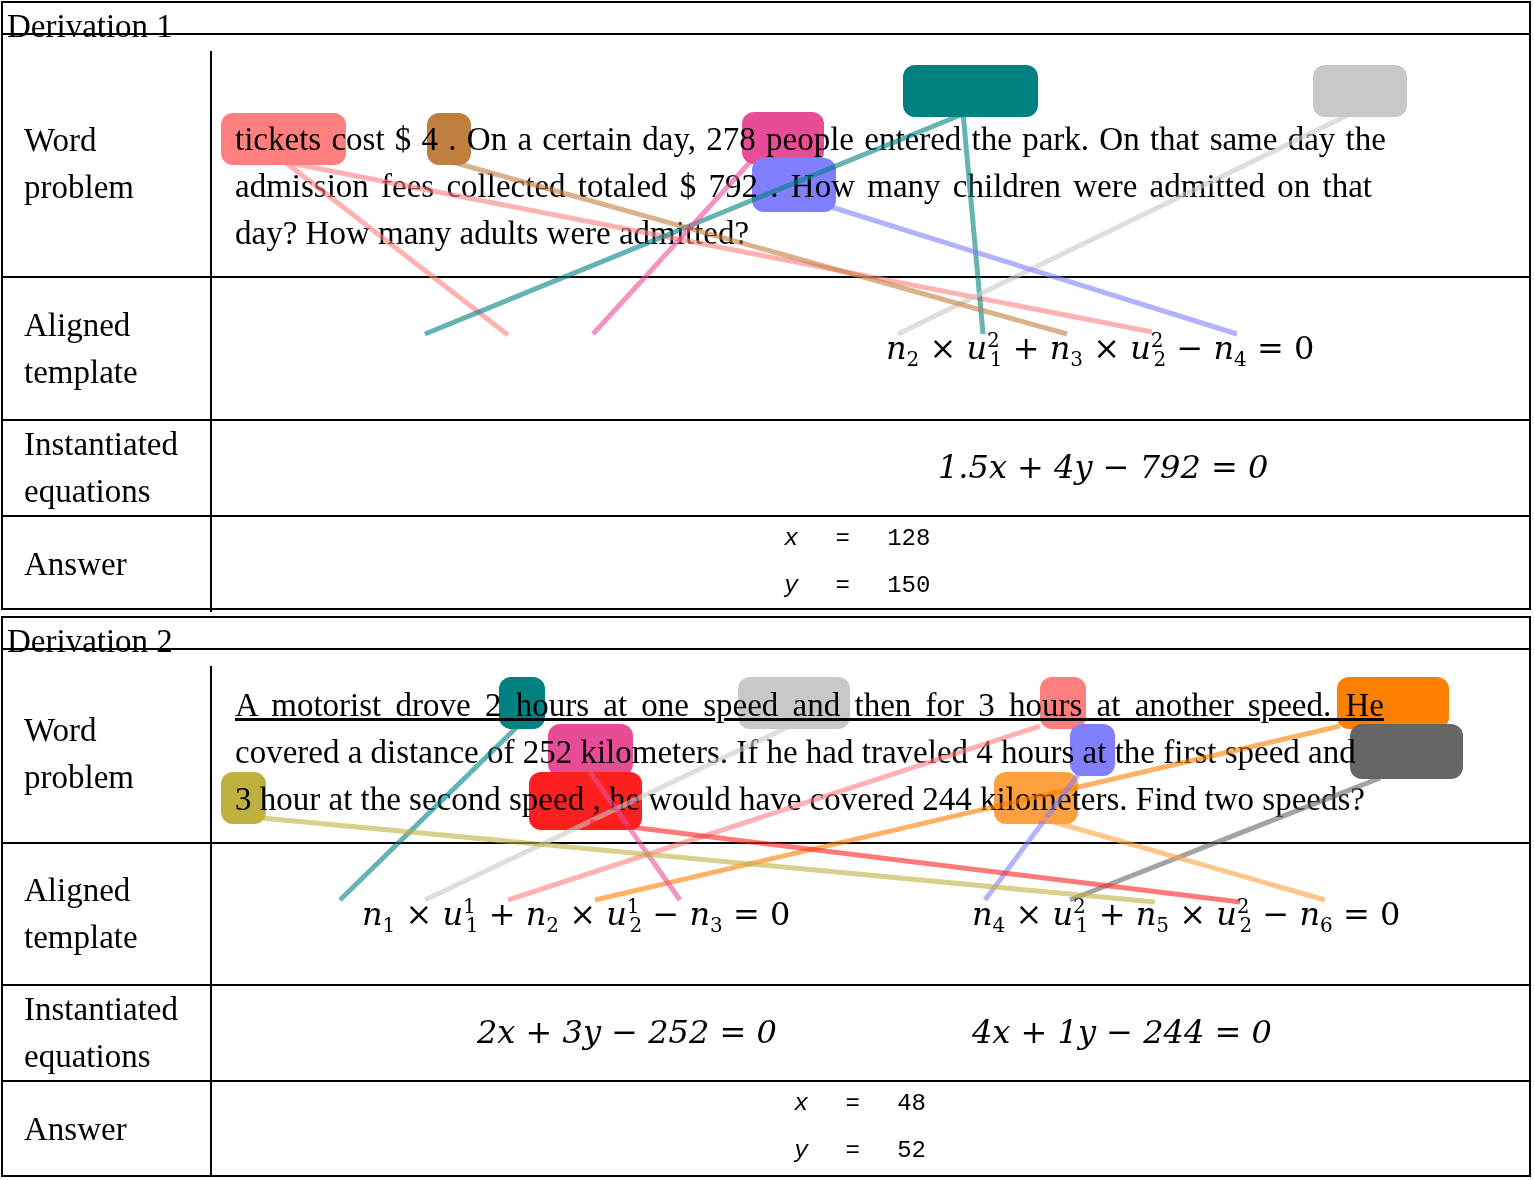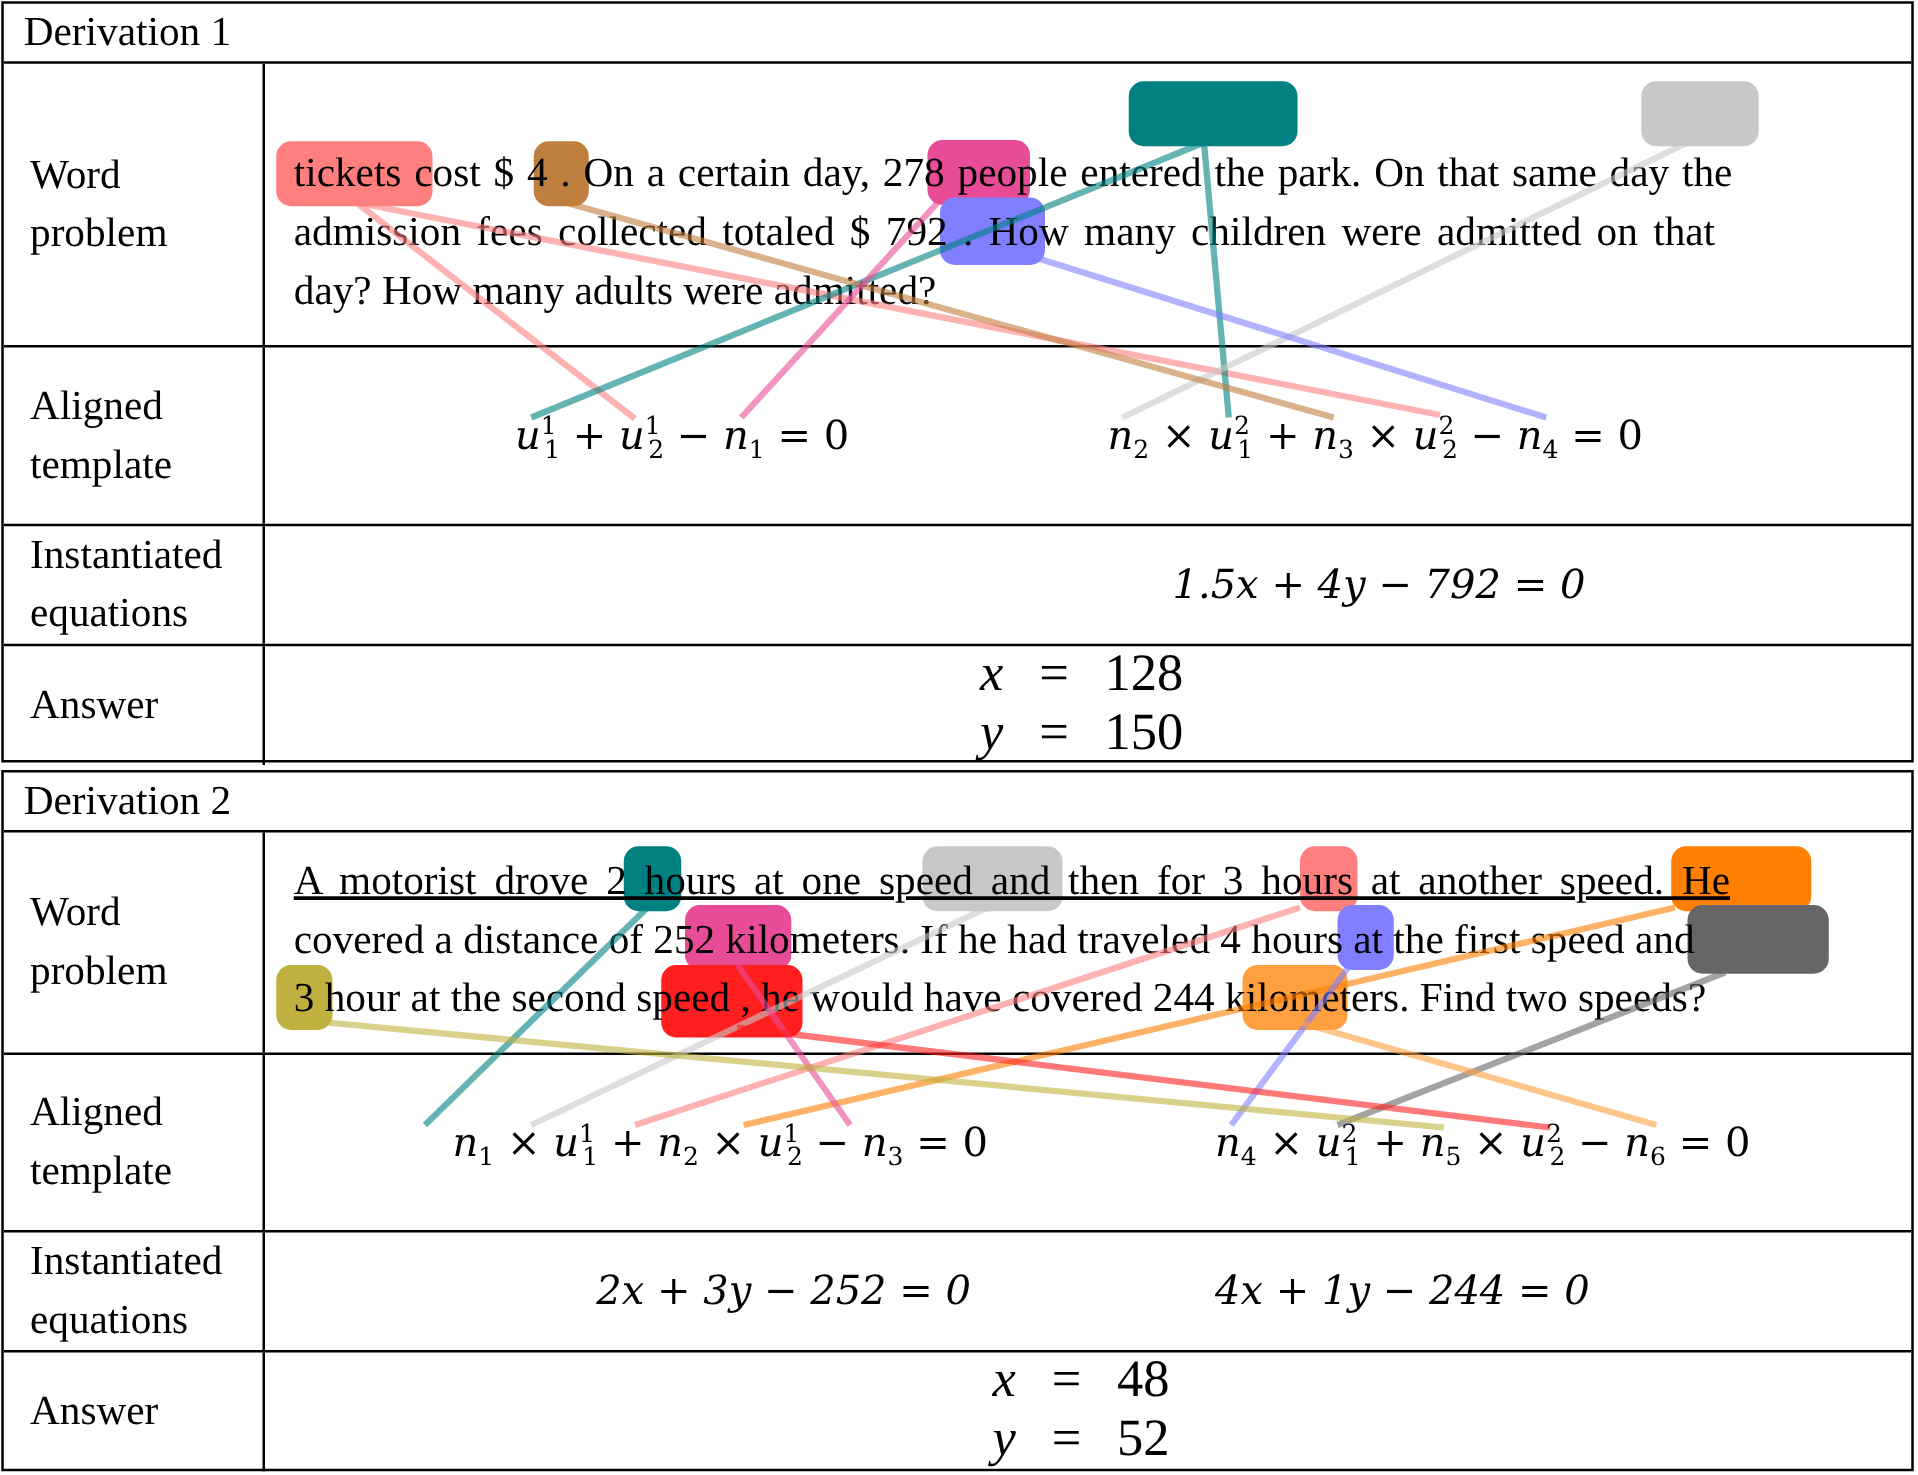--- a/index.html
+++ b/index.html
@@ -1,31 +1,31 @@
 <!DOCTYPE html>
 <html><head>
 <meta charset="utf-8">
 <style>
   html,body{margin:0;padding:0;background:#fff;}
   body{width:1534px;height:1180px;position:relative;overflow:hidden;
        font-family:"Liberation Serif","DejaVu Serif",serif;color:#000;}
   .deriv{position:absolute;left:1px;width:1530px;border:2px solid #000;box-sizing:border-box;}
-  .title{height:48px;border-bottom:2px solid #000;font-size:33px;line-height:46px;padding-left:16px;box-sizing:border-box;}
+  .title{height:32px;border-bottom:2px solid #000;font-size:33px;line-height:46px;padding-left:4px;box-sizing:border-box;}
   .row{position:absolute;left:0;width:100%;border-bottom:2px solid #000;box-sizing:border-box;}
   .row.last{border-bottom:none;}
   .lbl{position:absolute;left:0;top:0;width:209px;height:100%;border-right:2px solid #000;box-sizing:border-box;
        font-size:33px;line-height:47px;padding-left:21px;display:flex;flex-direction:column;justify-content:center;}
   .cell{position:absolute;left:209px;right:0;top:0;height:100%;}
   .txt{position:absolute;font-size:33px;white-space:nowrap;line-height:40px;}
   .hl{position:absolute;border-radius:12px;}
   .math{position:absolute;font-family:"DejaVu Serif",serif;font-size:32px;white-space:nowrap;line-height:40px;font-style:normal;}
   .math i{font-style:italic;}
   .math sub,.math sup{font-size:20px;line-height:0;}
   svg.lines{position:absolute;left:0;top:0;pointer-events:none;}
-  .ans{position:absolute;font-family:Liberation Serif, serif;font-size:42px;line-height:40px;white-space:nowrap;}
+  .ans{position:absolute;font-family:Liberation Mono, monospace;font-size:24px;line-height:40px;white-space:nowrap;}
   .ans i{font-style:italic;}
 </style>
 </head>
 <body>
 
 <div class="deriv" style="top:1px;height:609px;">
   <div class="title">Derivation 1</div>
 
   <div class="row" style="top:48px;height:227px;">
     <div class="lbl">
@@ -46,23 +46,20 @@
       <div class="txt" style="left:23px;top:162px;">day? How many adults were admitted?</div>
     </div>
   </div>
 
   <div class="row" style="top:275px;height:143px;">
     <div class="lbl">
       <span>Aligned</span>
       <span>template</span>
     </div>
     <div class="cell">
-      <div class="math" style="left:200px;top:50px;">
-        <i>u</i><sup>1</sup><sub style="margin-left:-10px;">1</sub> + <i>u</i><sup>1</sup><sub style="margin-left:-10px;">2</sub> − <i>n</i><sub>1</sub> = 0
-      </div>
       <div class="math" style="left:674px;top:50px;">
         <i>n</i><sub>2</sub> × <i>u</i><sup>2</sup><sub style="margin-left:-10px;">1</sub> + <i>n</i><sub>3</sub> × <i>u</i><sup>2</sup><sub style="margin-left:-10px;">2</sub> − <i>n</i><sub>4</sub> = 0
       </div>
     </div>
   </div>
 
   <div class="row" style="top:418px;height:96px;">
     <div class="lbl">
       <span>Instantiated</span>
       <span>equations</span>

